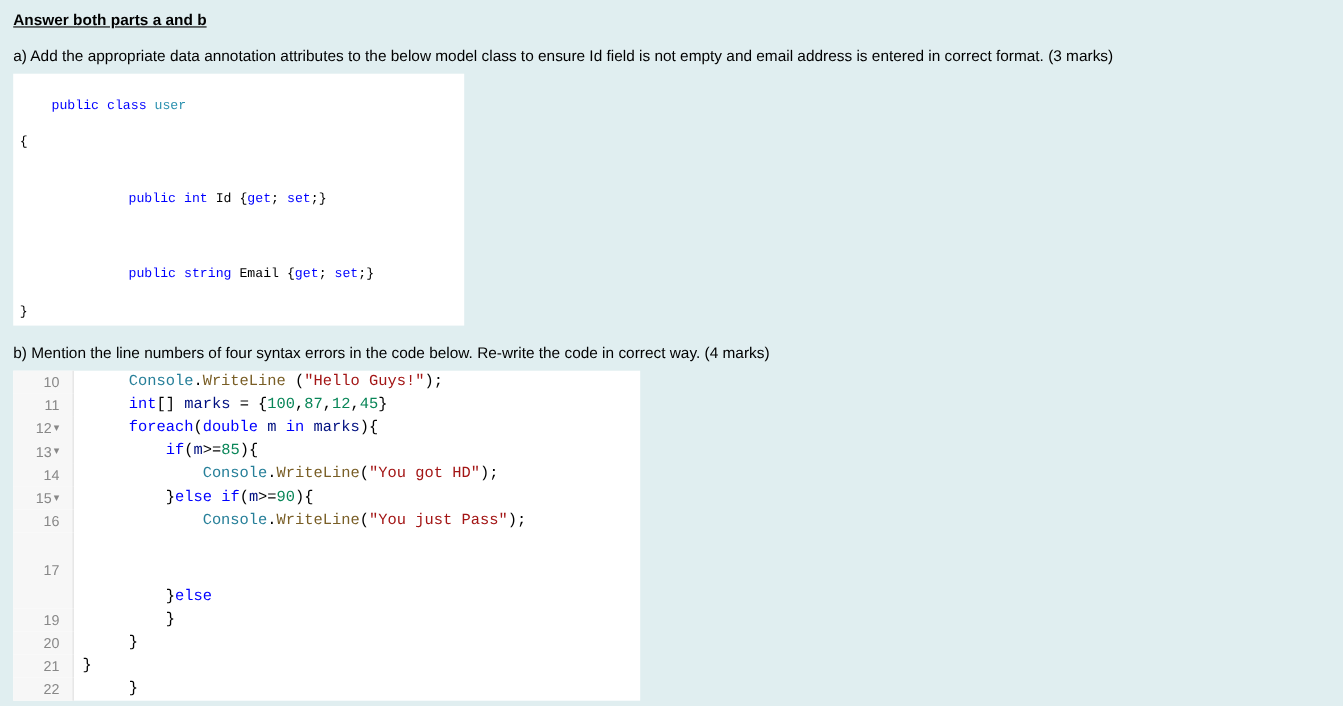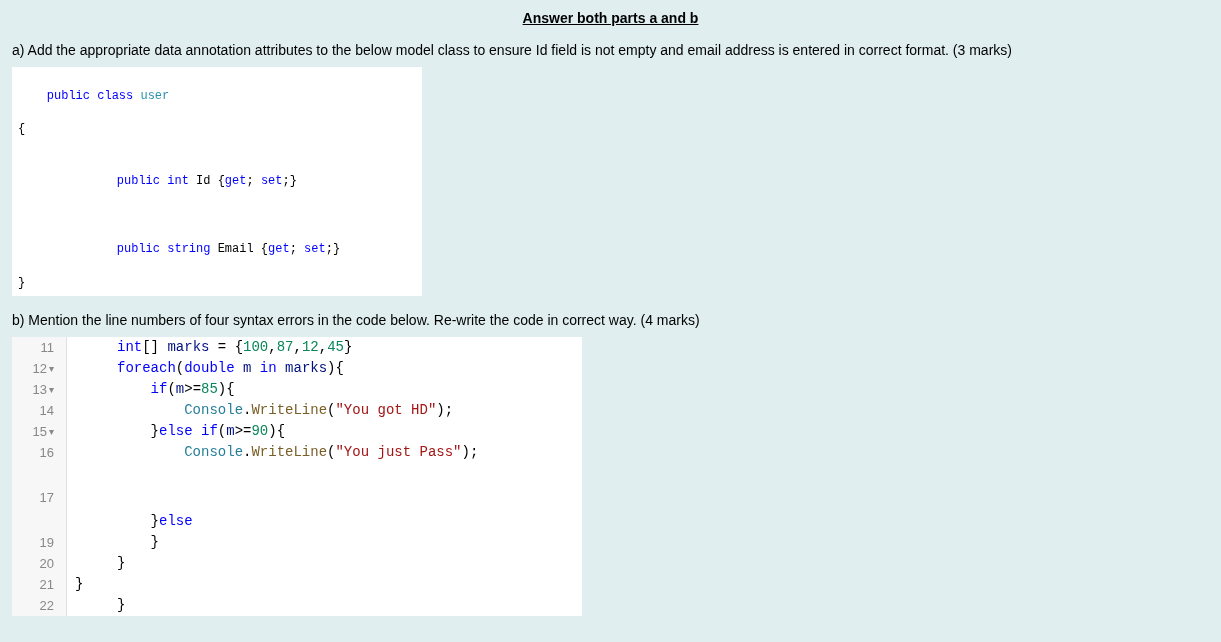--- a/index.html
+++ b/index.html
@@ -12,21 +12,20 @@
       background-color: #e0eef0;
       width: 1221px;
       padding: 10px 12px;
       font-size: 14px;
       color: #000;
     }
     .instruction-header {
       font-weight: bold;
       text-decoration: underline;
       margin-bottom: 14px;
-      text-align: center;
     }
     .question-text {
       font-weight: normal;
       margin-bottom: 6px;
       line-height: 1.5;
     }
     .code-block-a {
       background-color: #ffffff;
       font-family: Consolas, 'Courier New', monospace;
       font-size: 12px;
@@ -113,20 +112,25 @@
   <div class="line indent1">
     <span class="kw-blue">public</span><span> </span><span class="kw-blue">string</span><span> Email {</span><span class="kw-blue">get</span><span>; </span><span class="kw-blue">set</span><span>;}</span>
   </div>
   <div class="line">}</div>
 </div>
 
 <div class="question-text">b) Mention the line numbers of four syntax errors in the code below. Re-write the code in correct way. (4 marks)</div>
 
 <div class="code-block-b" id="codeB"><div class="code-row">
       <div class="gutter">
+        <span>10</span>
+      </div>
+      <div class="code-content" style="padding-left: 50px;"><span></span><span class="tok-type">Console</span><span class="tok-plain">.</span><span class="tok-func">WriteLine</span><span class="tok-plain"> (</span><span class="tok-string">"Hello Guys!"</span><span class="tok-plain">);</span></div>
+    </div><div class="code-row">
+      <div class="gutter">
         <span>11</span>
       </div>
       <div class="code-content" style="padding-left: 50px;"><span></span><span class="tok-keyword">int</span><span class="tok-plain">[] </span><span class="tok-var">marks</span><span class="tok-plain"> = {</span><span class="tok-number">100</span><span class="tok-plain">,</span><span class="tok-number">87</span><span class="tok-plain">,</span><span class="tok-number">12</span><span class="tok-plain">,</span><span class="tok-number">45</span><span class="tok-plain">}</span></div>
     </div><div class="code-row">
       <div class="gutter">
         <span>12</span>
         <span class="fold"> ▾</span>
       </div>
       <div class="code-content" style="padding-left: 50px;"><span></span><span class="tok-keyword">foreach</span><span class="tok-plain">(</span><span class="tok-keyword">double</span><span class="tok-plain"> </span><span class="tok-var">m</span><span class="tok-plain"> </span><span class="tok-keyword">in</span><span class="tok-plain"> </span><span class="tok-var">marks</span><span class="tok-plain">){</span></div>
     </div><div class="code-row">

